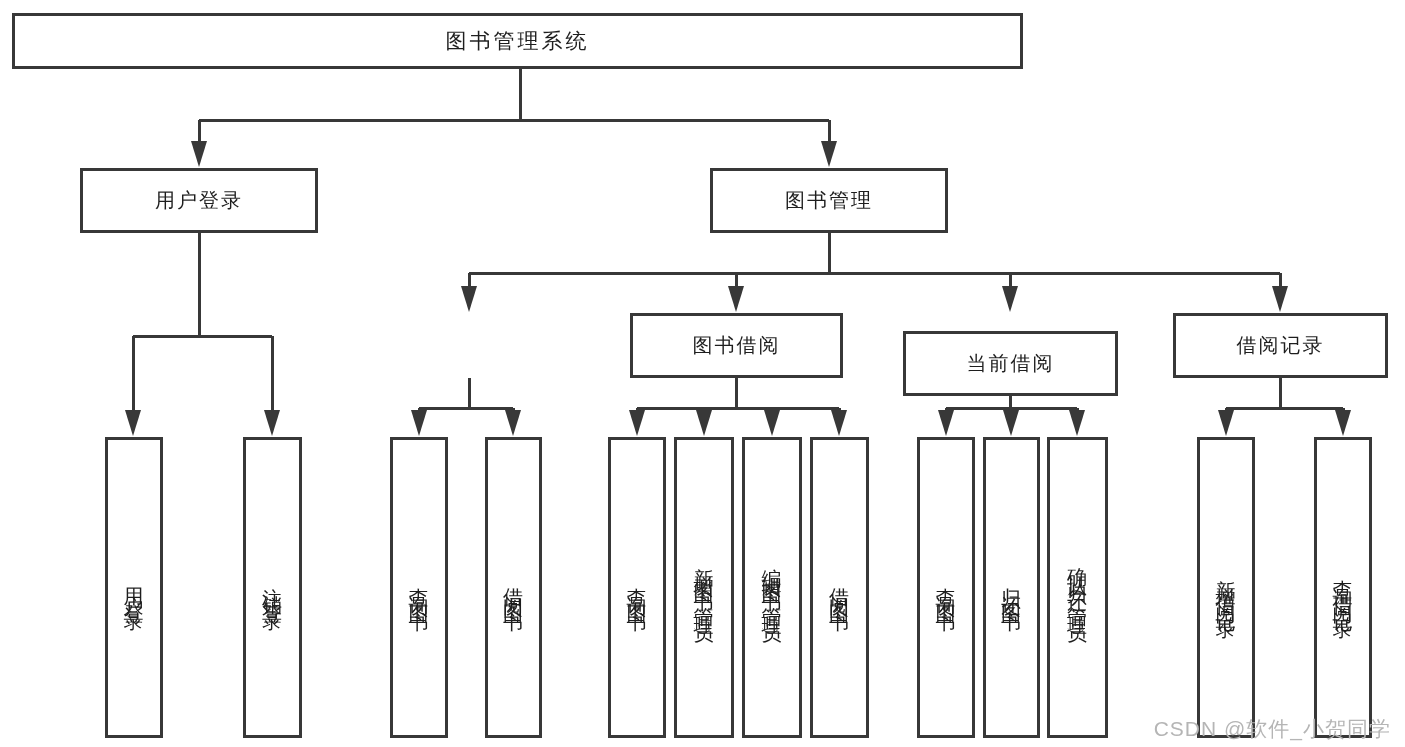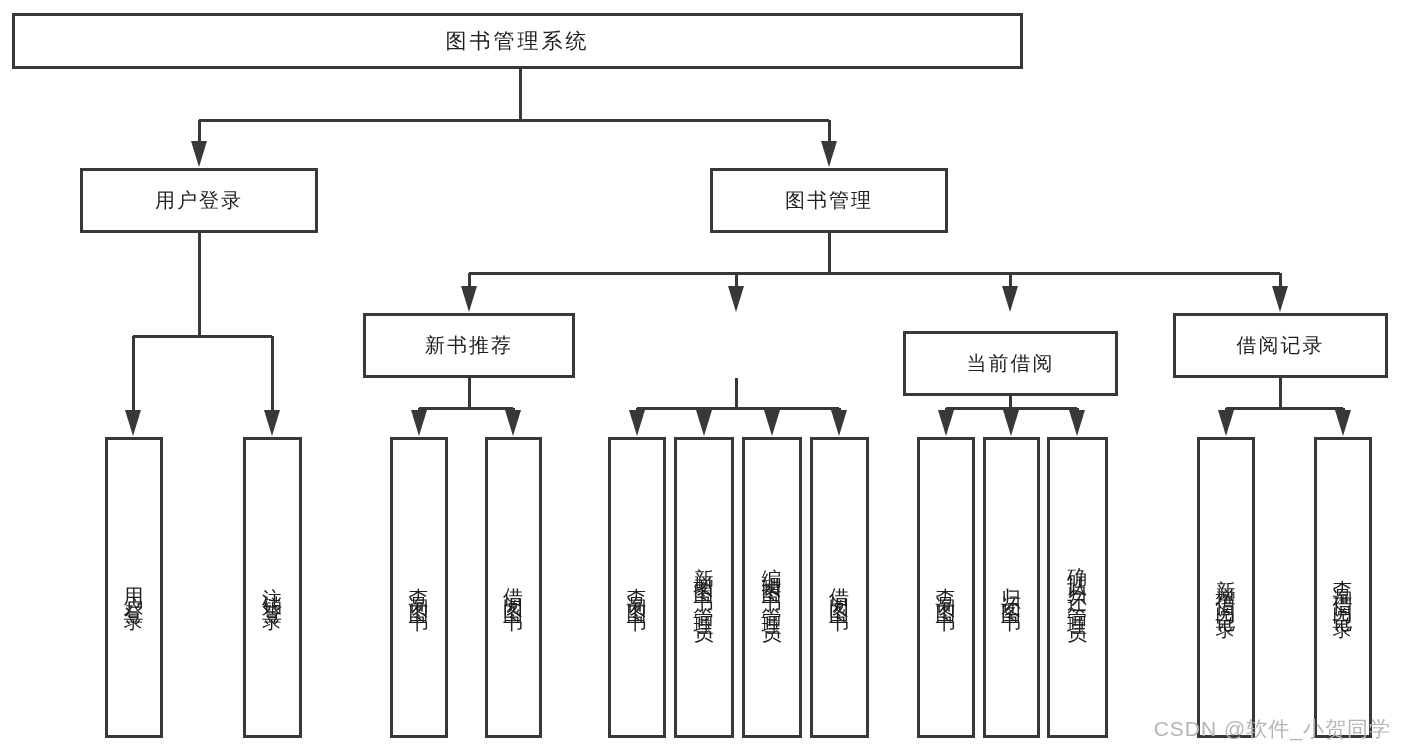--- a/index.html
+++ b/index.html
@@ -144,22 +144,22 @@
     <span>图书管理系统</span>
   </div>
 
   <div class="node box-h" id="n-user-login">
     <span>用户登录</span>
   </div>
   <div class="node box-h" id="n-book-mgmt">
     <span>图书管理</span>
   </div>
 
-  <div class="node box-h" id="n-new-book-rec">
-    <span>新书推荐</span>
+  <div class="node box-h" id="n-book-borrow">
+    <span>图书借阅</span>
   </div>
   <div class="node box-h" id="n-current-borrow">
     <span>当前借阅</span>
   </div>
   <div class="node box-h" id="n-borrow-records">
     <span>借阅记录</span>
   </div>
 
   <div class="node box-v" id="l-user-login">
     <span class="vtext">用户登录</span>

